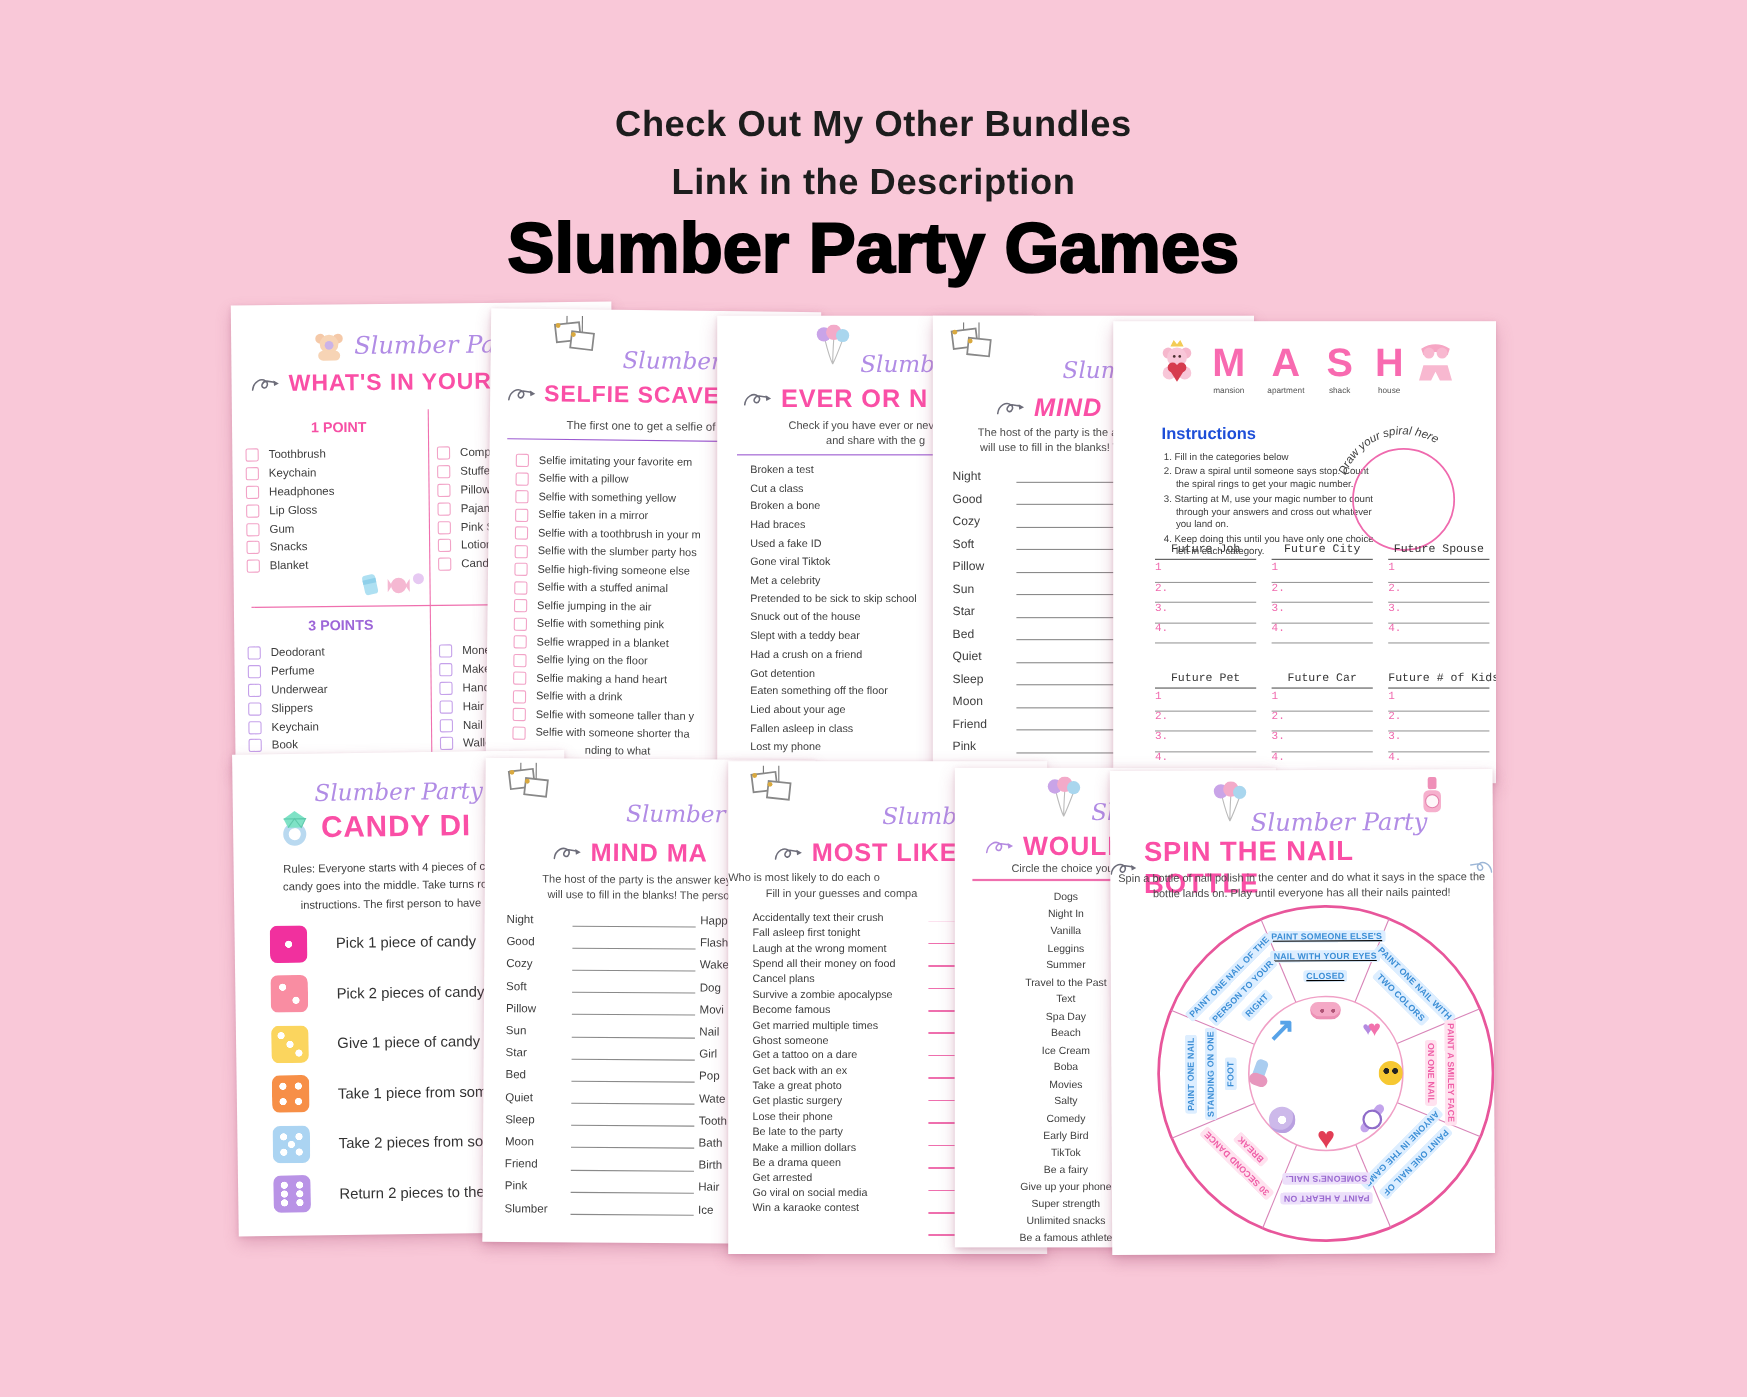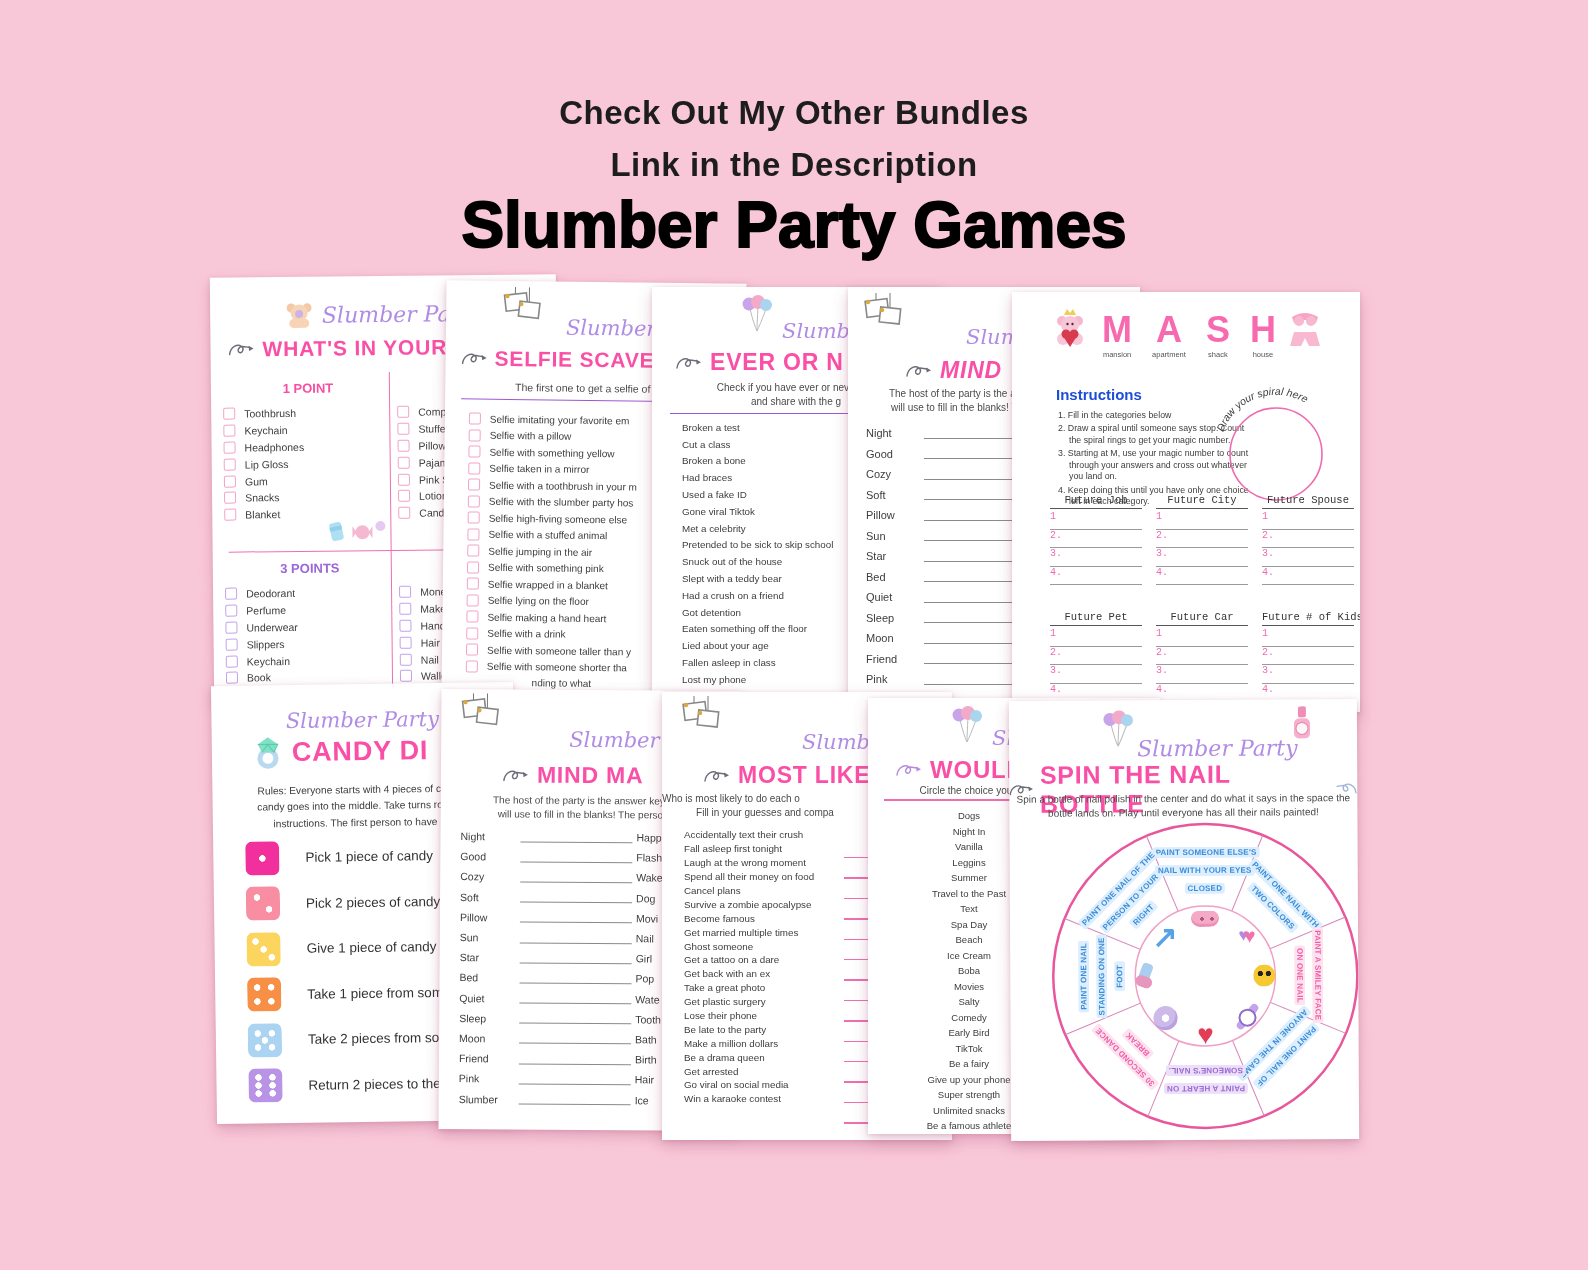--- a/index.html
+++ b/index.html
@@ -151,21 +151,21 @@
   .wheel-center{position:absolute;left:160px;top:160px;transform:translate(-50%,-50%);text-align:center;width:132px;}
   .wc-top{font-weight:bold;color:#ef4d9f;font-size:16px;letter-spacing:1.5px;}
   .wc-script{font-family:"DejaVu Serif",serif;font-style:italic;color:#b18ce5;font-size:17px;margin:1px 0 3px;}
   .segs{position:absolute;left:0;top:0;width:100%;height:100%;}
   .seg-label{position:absolute;width:104px;text-align:center;}
   .seg-text{display:inline;padding:1px 3px;border-radius:3px;font-weight:bold;font-size:8px;
             line-height:1.5;letter-spacing:.2px;-webkit-box-decoration-break:clone;box-decoration-break:clone;}
   .tone-blue .seg-text{background:#ddeeff;color:#3b8ed6;}
   .tone-pink .seg-text{background:#ffe2ef;color:#ef5fa7;}
   .tone-purple .seg-text{background:#ecdffa;color:#9a6ad0;}
-  .seg0{left:160px;top:52px;transform:translate(-50%,-50%);}
+  .seg0{left:160px;top:52px;transform:translate(-50%,-50%);text-decoration:underline;}
   .seg1{left:236px;top:84px;transform:translate(-50%,-50%) rotate(45deg);}
   .seg2{left:266px;top:160px;transform:translate(-50%,-50%) rotate(90deg);}
   .seg3{left:236px;top:236px;transform:translate(-50%,-50%) rotate(135deg);}
   .seg4{left:160px;top:266px;transform:translate(-50%,-50%) rotate(180deg);}
   .seg5{left:84px;top:236px;transform:translate(-50%,-50%) rotate(225deg);}
   .seg6{left:54px;top:160px;transform:translate(-50%,-50%) rotate(270deg);}
   .seg7{left:84px;top:84px;transform:translate(-50%,-50%) rotate(315deg);}
   .wicon{position:absolute;width:28px;height:28px;transform:translate(-50%,-50%);
          display:flex;align-items:center;justify-content:center;}
   .iseg0{left:160px;top:103px;}.iseg1{left:202px;top:120px;}.iseg2{left:219px;top:160px;}

